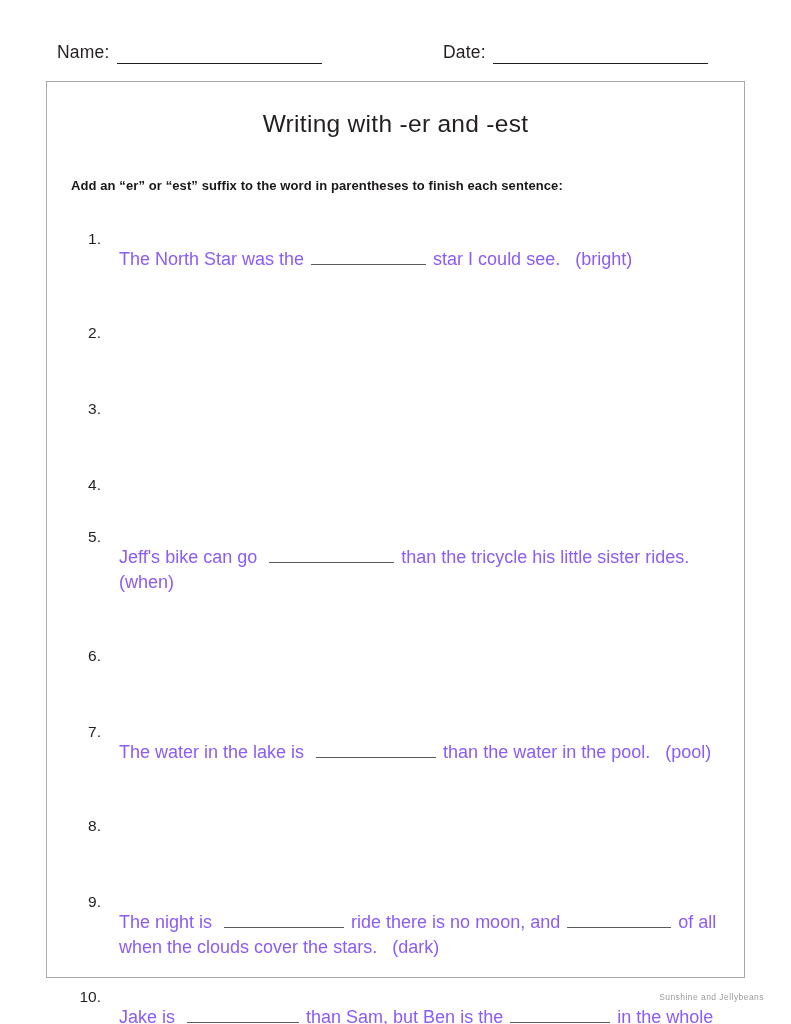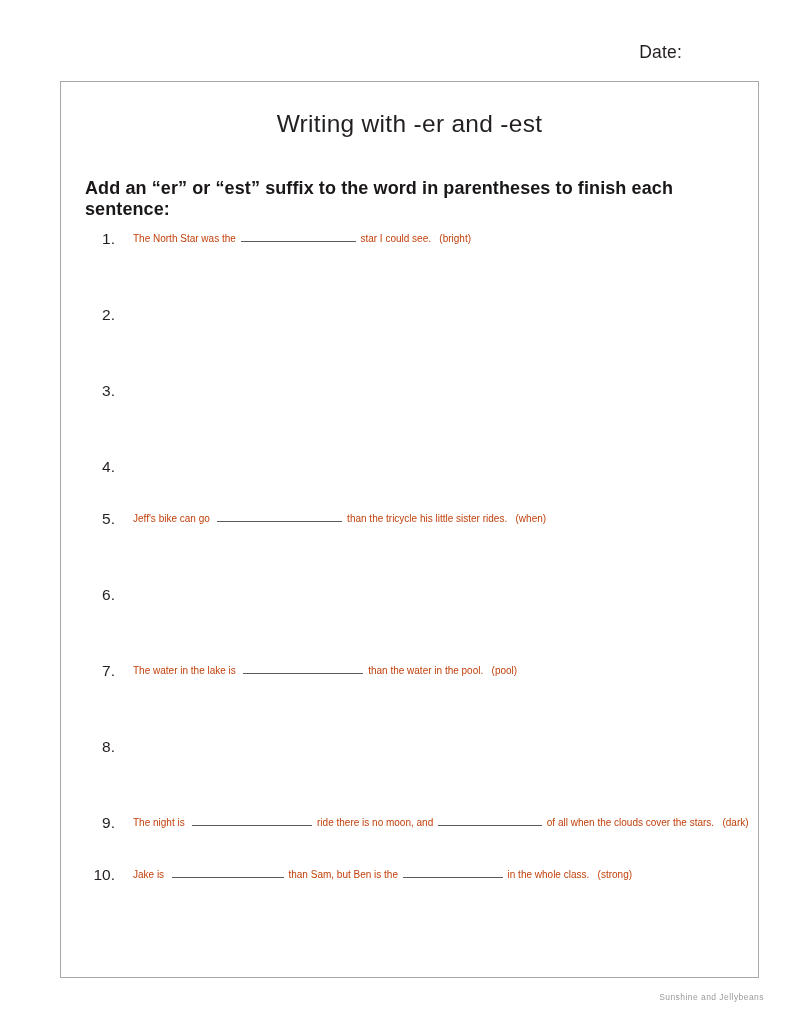--- a/index.html
+++ b/index.html
@@ -28,38 +28,38 @@
   }
   .field {
     position: absolute;
     display: flex;
     align-items: flex-end;
     font-size: 17.5px;
     letter-spacing: 0.2px;
     color: #231f20;
   }
   .field-name  { left: 57px;  }
-  .field-date  { left: 460px; flex-direction: column; }
+  .field-date  { left: 443px; }
   .field-label {
     white-space: nowrap;
     line-height: 1;
     padding-bottom: 2px;
   }
   .field-rule {
     border-bottom: 1.6px solid #231f20;
     margin-left: 7px;
     height: 17px;
   }
   .rule-name { width: 205px; }
   .rule-date { width: 215px; }
 
   
   .sheet-frame {
     position: absolute;
-    left: 60px;
+    left: 46px;
     top: 81px;
     width: 699px;
     height: 897px;
     border: 1.4px solid #a8a8a8;
     box-sizing: border-box;
     background: #ffffff;
   }
 
   .sheet-title {
     position: absolute;
@@ -70,21 +70,21 @@
     font-size: 24.5px;
     font-weight: 400;
     letter-spacing: 0.3px;
     color: #231f20;
   }
 
   .sheet-instruction {
     position: absolute;
     left: 24px;
     top: 96px;
-    font-size: 18px;
+    font-size: 13px;
     font-weight: bold;
     letter-spacing: 0.1px;
     color: #1a1718;
   }
 
   
   .questions {
     position: absolute;
     left: 0;
     top: 144px;
@@ -101,25 +101,26 @@
     flex: 0 0 40px;
     text-align: right;
     font-size: 15.5px;
     line-height: 25px;
     color: #231f20;
     padding-right: 0px;
     white-space: nowrap;
   }
   .q-body {
     flex: 1 1 auto;
-    font-size: 10px;
+    font-size: 18px;
     line-height: 25px;
-    color: #c2410c;
+    color: #8b5cf6;
     padding-left: 18px;
     padding-right: 6px;
+    margin-top: 21px;
   }
   .q-body .seg { white-space: pre-wrap; }
   .blank {
     display: inline-block;
     border-bottom: 1.3px solid #5b5b5b;
     height: 13px;
     vertical-align: baseline;
     margin: 0 2px;
   }
   .cue { white-space: pre; }
@@ -132,20 +133,24 @@
     font-size: 8.5px;
     letter-spacing: 0.45px;
     color: #9b9b9b;
     white-space: nowrap;
   }
 </style>
 </head>
 <body>
 
 <div class="header-row">
+  <div class="field field-name">
+    <span class="field-label">Name:</span>
+    <span class="field-rule rule-name"></span>
+  </div>
   <div class="field field-date">
     <span class="field-label">Date:</span>
     <span class="field-rule rule-date"></span>
   </div>
 </div>
 
 <div class="sheet-frame">
 
   <div class="sheet-title">Writing with -er and -est</div>
 

